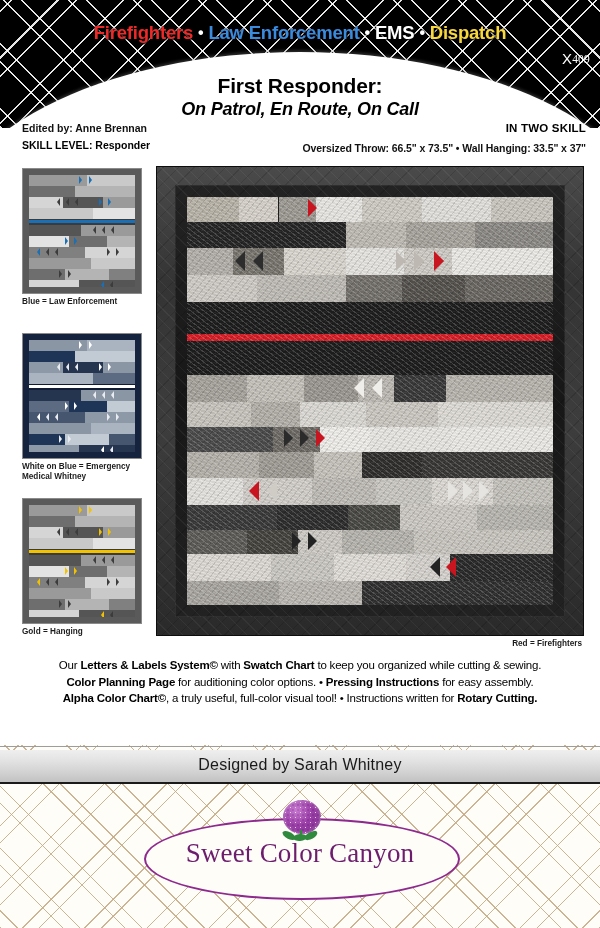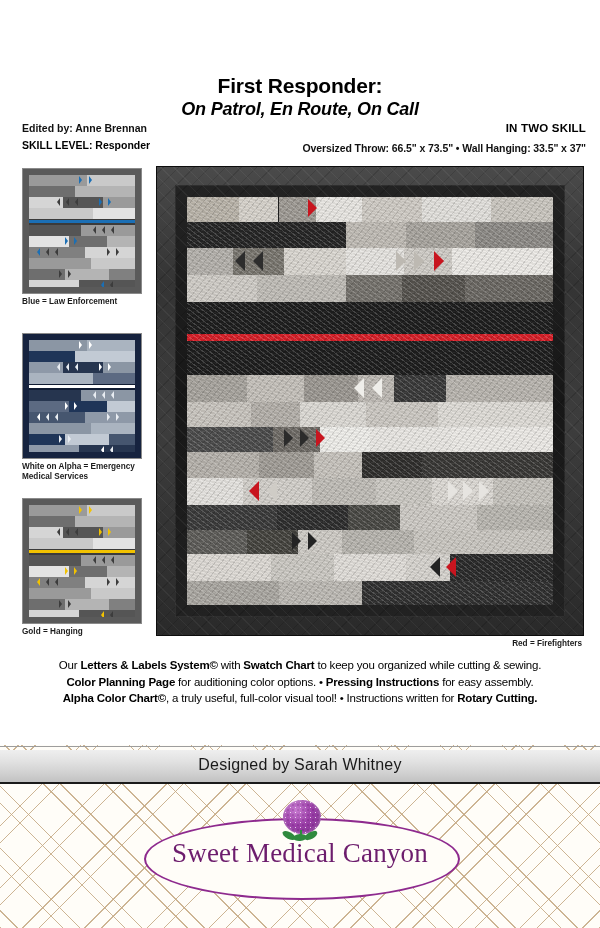--- a/index.html
+++ b/index.html
@@ -178,20 +178,35 @@
   .l3{left:24px;top:32px;transform:rotate(-30deg);}
   .stem{position:absolute;left:20px;top:30px;width:2px;height:9px;background:#2f8a3e;}
 </style>
 </head>
 <body>
 
 <div class="page">
 
   <div class="lattice-bg"></div>
 
+  <div class="header">
+    <div class="dome"></div>
+    <div class="tagline">
+      <span class="t-fire">Firefighters</span>
+      <span class="t-dot">•</span>
+      <span class="t-law">Law Enforcement</span>
+      <span class="t-dot">•</span>
+      <span class="t-ems">EMS</span>
+      <span class="t-dot">•</span>
+      <span class="t-dis">Dispatch</span>
+    </div>
+    <div class="code-x">
+      <span class="xg">X</span><span>409</span>
+    </div>
+  </div>
 
   <div class="title">First Responder:</div>
   <div class="subtitle">On Patrol, En Route, On Call</div>
 
   <div class="editedby">Edited by: Anne Brennan</div>
   <div class="skill">
     <span>SKILL LEVEL:</span>
     <span class="lvl">Responder</span>
   </div>
   <div class="twosizes">IN TWO SKILL</div>
@@ -332,21 +347,21 @@
             <div class="chev" style="left: 39px; top: 1.32px; border-top: 4.18px solid transparent; border-bottom: 4.18px solid transparent; border-left: 3.971px solid rgb(233, 237, 242);"></div>
           </div>
           <div class="srow" style="top: 105px; height: 11px; width: 108px;">
             <div class="seg" style="left: 0px; width: 50px; background: rgb(142, 153, 168);"></div>
             <div class="seg" style="left: 50px; width: 58px; background: rgb(38, 53, 79);"></div>
             <div class="chev" style="left: 72px; top: 1.32px; border-top: 4.18px solid transparent; border-bottom: 4.18px solid transparent; border-right: 3.971px solid rgb(255, 255, 255);"></div>
             <div class="chev" style="left: 81px; top: 1.32px; border-top: 4.18px solid transparent; border-bottom: 4.18px solid transparent; border-right: 3.971px solid rgb(233, 237, 242);"></div>
           </div>
         </div>
       </div>
-    <div class="sw-cap">White on Alpha = Emergency Medical Services</div>
+    <div class="sw-cap">White on Blue = Emergency Medical Whitney</div>
   </div>
   <div class="swatch sw3">
     <div class="sw-img" style="background: rgb(90, 90, 90);">
         <div class="sw-inner" style="background: rgb(59, 59, 59);">
           <div class="srow" style="top: 0px; height: 11px; width: 108px;">
             <div class="seg" style="left: 0px; width: 58px; background: rgb(154, 154, 154);"></div>
             <div class="seg" style="left: 58px; width: 50px; background: rgb(201, 201, 201);"></div>
             <div class="chev" style="left: 50px; top: 1.32px; border-top: 4.18px solid transparent; border-bottom: 4.18px solid transparent; border-left: 3.971px solid rgb(242, 194, 0);"></div>
             <div class="chev" style="left: 60px; top: 1.32px; border-top: 4.18px solid transparent; border-bottom: 4.18px solid transparent; border-left: 3.971px solid rgb(242, 194, 0);"></div>
           </div>
@@ -705,16 +720,16 @@
   <div class="logo">
     <div class="logo-ellipse"></div>
     <div class="clover">
       <div class="clover-head"></div>
       <div class="clover-dots"></div>
       <div class="stem"></div>
       <div class="leaf l1"></div>
       <div class="leaf l2"></div>
       <div class="leaf l3"></div>
     </div>
-    <div class="logo-text">Sweet Medical Canyon</div>
+    <div class="logo-text">Sweet Color Canyon</div>
   </div>
 
 </div>
 
 </body></html>

